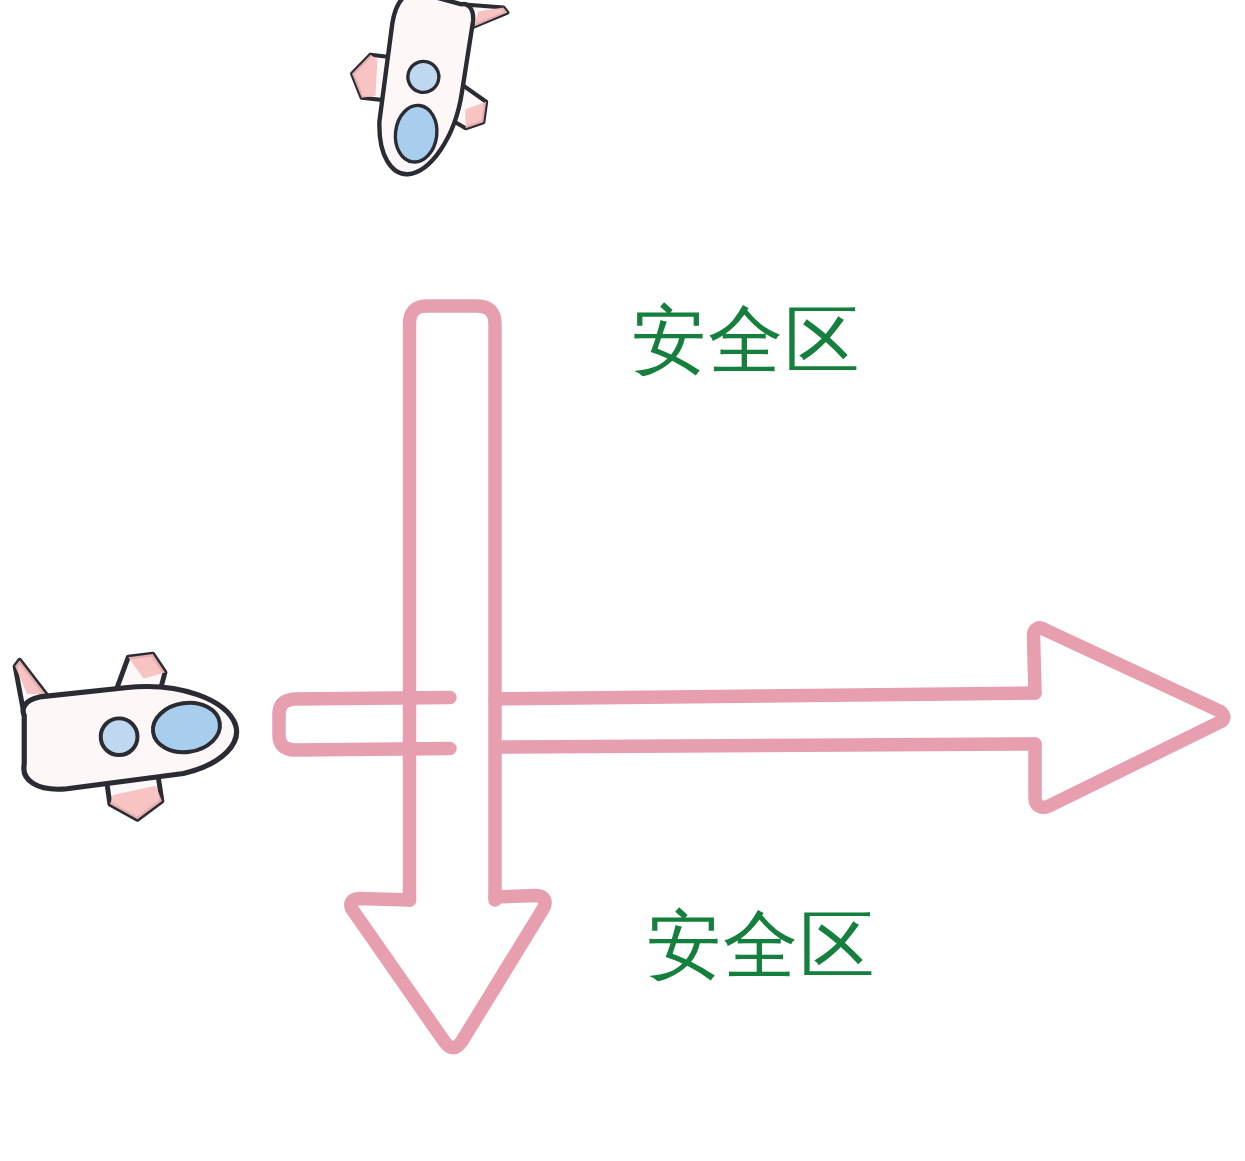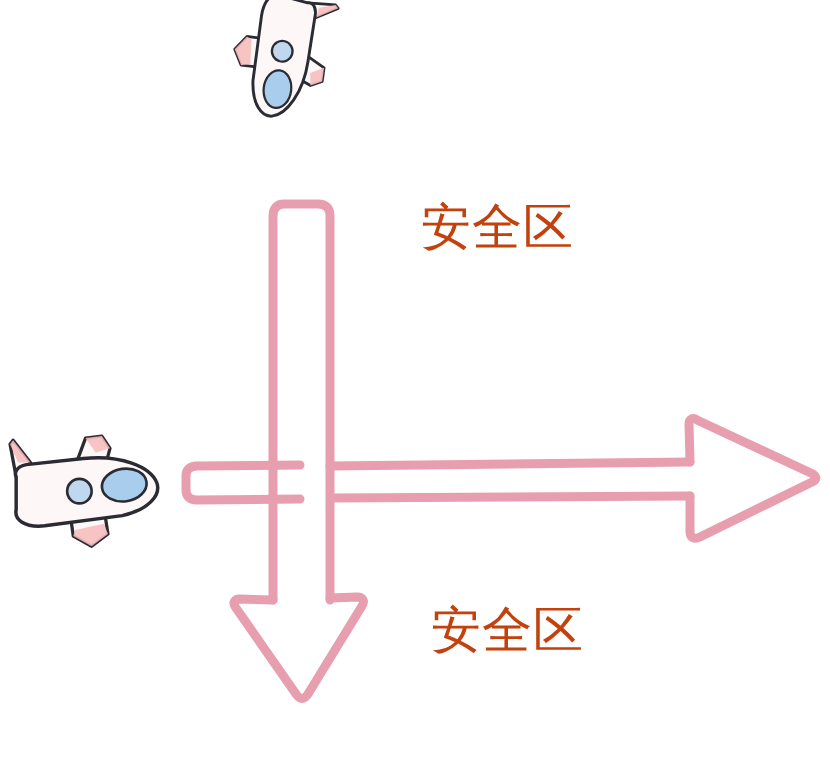--- a/index.html
+++ b/index.html
@@ -21,21 +21,21 @@
   #diagram-svg {
     position: absolute;
     left: 0;
     top: 0;
     width: 830px;
     height: 774px;
     display: block;
   }
   .zone-label {
     position: absolute;
-    color: #c2410c;
+    color: #15803d;
     font-size: 50px;
     line-height: 1;
     letter-spacing: 1px;
     white-space: nowrap;
     font-family: "DejaVu Sans", "Liberation Sans", sans-serif;
     font-weight: 500;
     user-select: none;
   }
   #zone-label-top {
     left: 421px;

